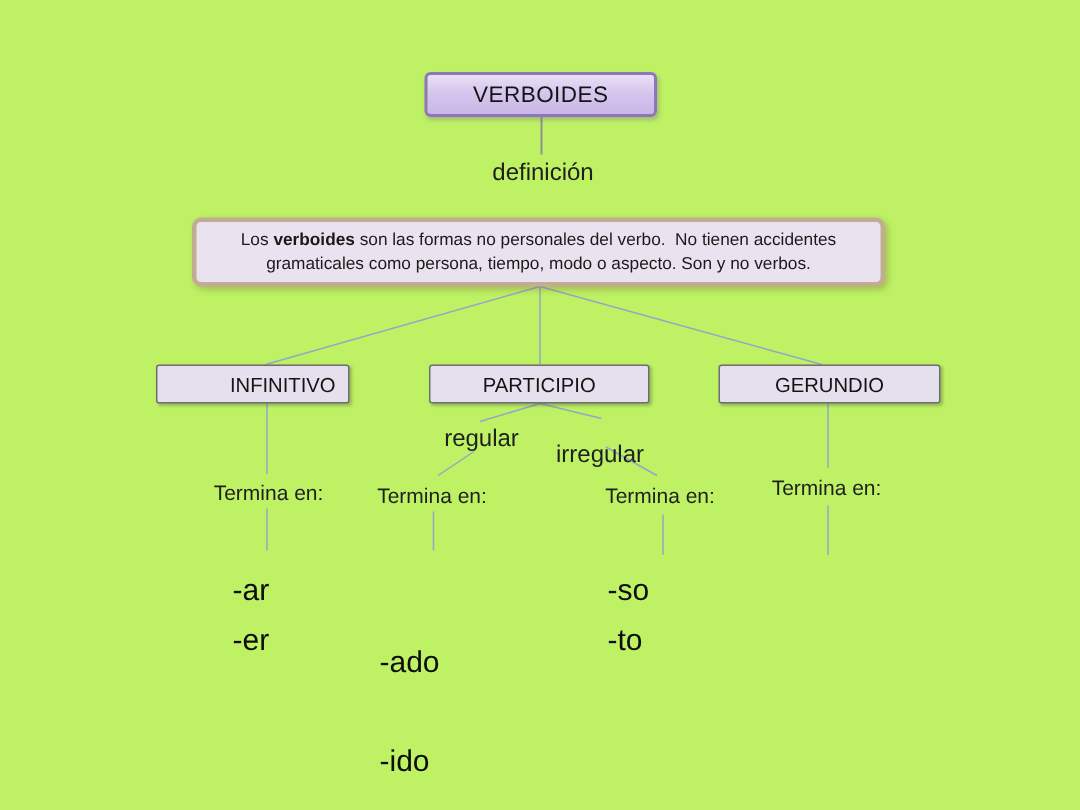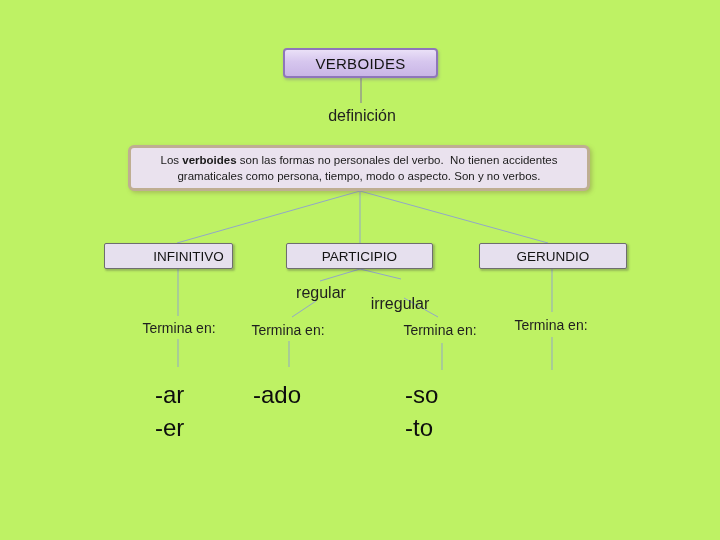--- a/index.html
+++ b/index.html
@@ -82,27 +82,27 @@
     text-align: center;
     font-size: 14px;
     color: #1f1f1f;
   }
   .termina-1 { left: 129px; top: 320px; }
   .termina-2 { left: 238px; top: 322px; }
   .termina-3 { left: 390px; top: 322px; }
   .termina-4 { left: 501px; top: 317px; }
   .endings-col {
     position: absolute; top: 378px; width: 110px;
-    font-size: 24px;
+    font-size: 20px;
     line-height: 33px;
     color: #0d0d0d;
     text-align: left;
   }
   .endings-1 { left: 155px; }
-  .endings-2 { left: 253px; }
+  .endings-2 { left: 253px; margin-top: 48px; }
   .endings-3 { left: 405px; }
   .endings-4 { left: 501px; }
   .ending-line { min-height: 33px; }
 </style>
 </head>
 <body>
 
 <div class="canvas">
 
   <svg class="connectors" viewBox="0 0 720 540" xmlns="http://www.w3.org/2000/svg">
@@ -155,20 +155,21 @@
   <div class="termina-label termina-3">Termina en:</div>
   <div class="termina-label termina-4">Termina en:</div>
 
   <div class="endings-col endings-1">
     <div class="ending-line">-ar</div>
     <div class="ending-line">-er</div>
   </div>
   <div class="endings-col endings-2">
     <div class="ending-line">-ado</div>
     <div class="ending-line"></div>
+    <div class="ending-line">-ido</div>
   </div>
   <div class="endings-col endings-3">
     <div class="ending-line">-so</div>
     <div class="ending-line">-to</div>
   </div>
   <div class="endings-col endings-4">
     <div class="ending-line"></div>
   </div>
 
 </div>

